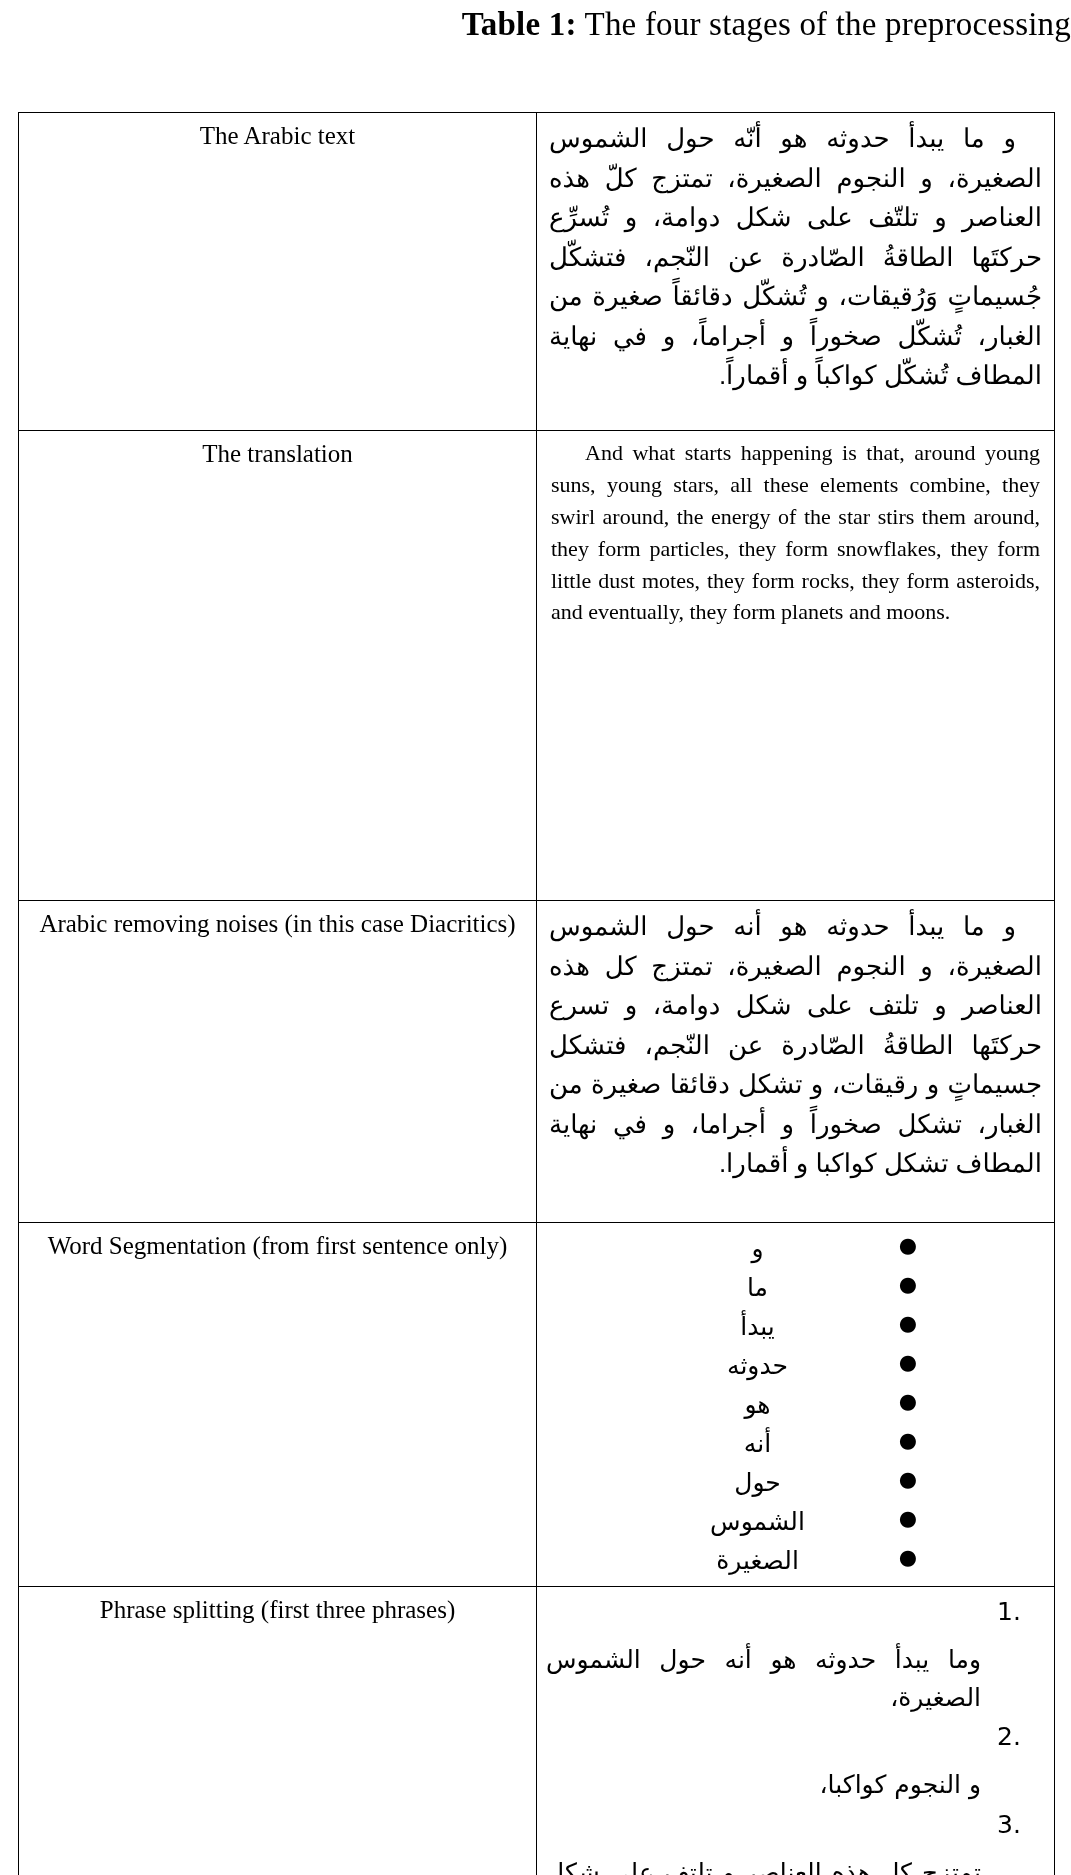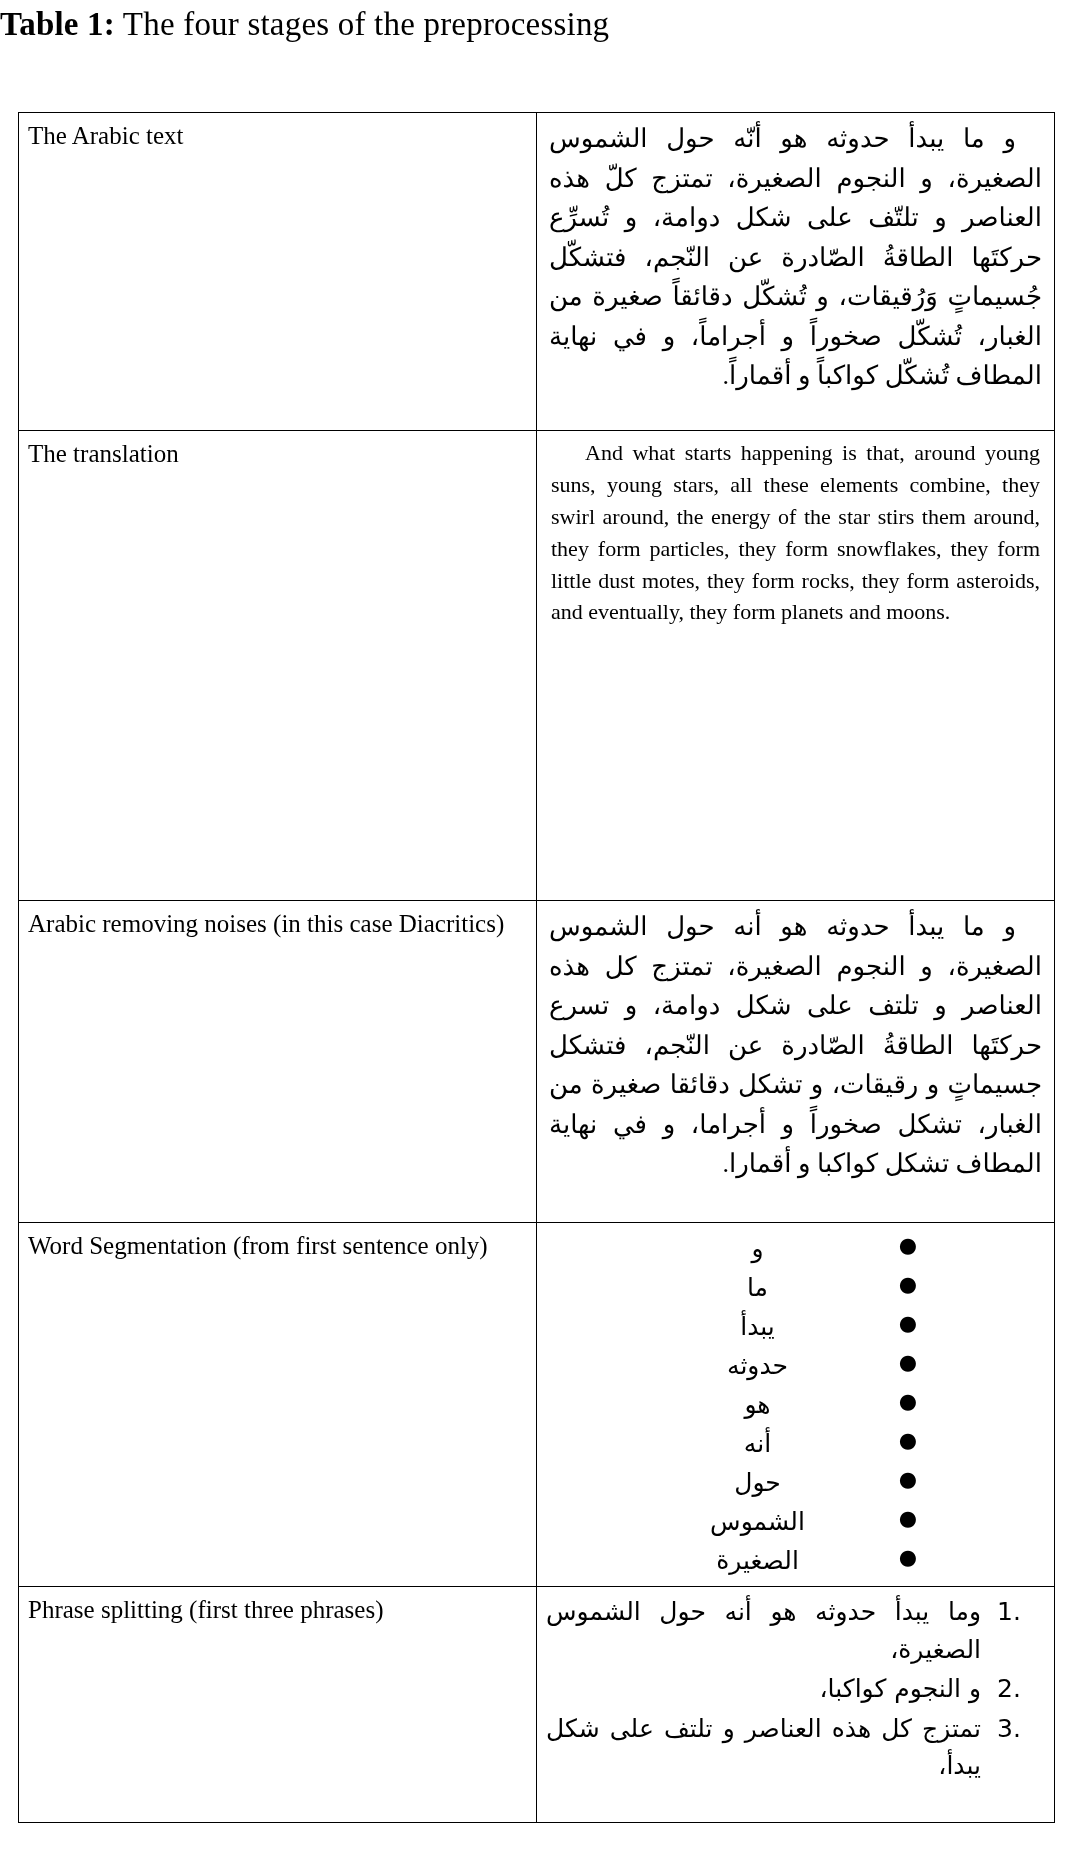--- a/index.html
+++ b/index.html
@@ -14,21 +14,21 @@
     color: #000000;
     overflow: hidden;
   }
   .page {
     position: relative;
     width: 1071px;
     height: 1875px;
     box-sizing: border-box;
   }
   .caption {
-    text-align: left;
+    text-align: right;
     font-size: 33px;
     line-height: 1.1;
     padding-top: 6px;
     padding-bottom: 10px;
     letter-spacing: 0.2px;
     white-space: nowrap;
   }
   .caption .cap-label {
     font-weight: bold;
   }
@@ -50,40 +50,40 @@
     border: 1px solid #000000;
     vertical-align: top;
     padding: 6px 9px 6px 9px;
   }
   col.c-label { width: 518px; }
   col.c-value { width: 518px; }
 
   .label-cell {
     font-size: 25px;
     line-height: 1.32;
-    text-align: left;
+    text-align: center;
   }
   .eng-cell {
     font-size: 22px;
     line-height: 1.45;
     text-align: justify;
     text-align-last: left;
     padding-right: 14px !important;
     padding-left: 14px !important;
   }
   .eng-cell .para {
     text-indent: 34px;
   }
   .ar-cell {
     direction: rtl;
     text-align: justify;
     text-align-last: right;
     font-size: 26px;
     line-height: 1.52;
-    font-family: Liberation Serif, serif;
+    font-family: Liberation Sans, sans-serif;
     padding-right: 12px !important;
     padding-left: 12px !important;
   }
   .ar-cell .para {
     text-indent: 26px;
   }
   .ar-list {
     direction: rtl;
     list-style: none;
     margin: 0;
@@ -131,20 +131,21 @@
     text-align: left;
     direction: ltr;
     padding-left: 10px;
     box-sizing: border-box;
   }
   .ar-olist li .txt {
     flex: 1 1 auto;
     text-align: justify;
     text-align-last: right;
     padding-right: 6px;
+    margin-top: 48px;
   }
   .r-arabic-src  { height: 318px; }
   .r-translation { height: 470px; }
   .r-noises      { height: 322px; }
   .r-segment     { height: 350px; }
   .r-phrase      { height: 236px; }
 </style>
 </head>
 <body>
 

